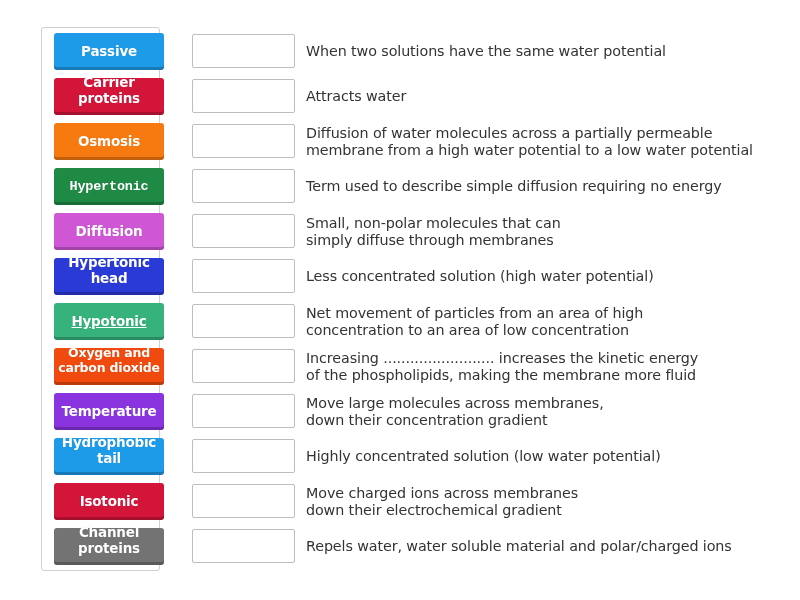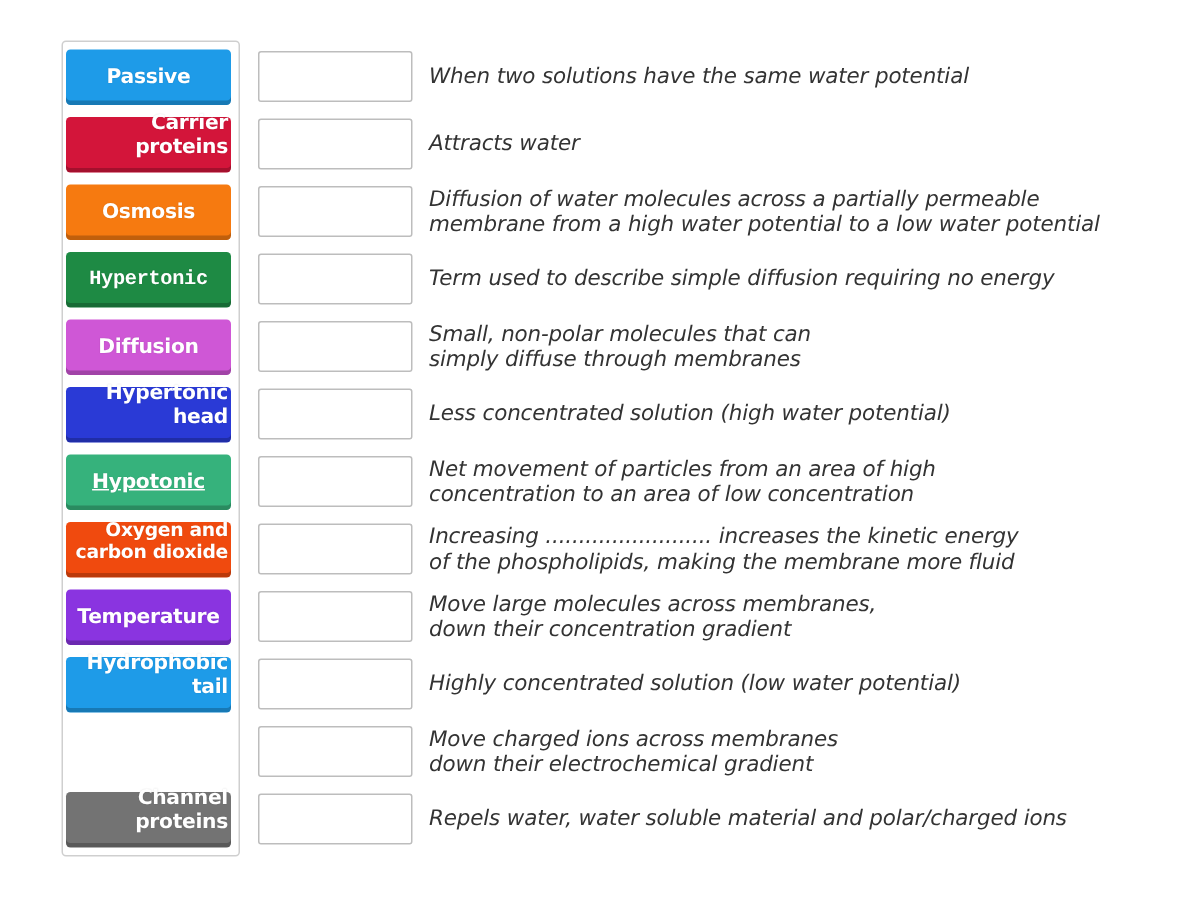--- a/index.html
+++ b/index.html
@@ -22,29 +22,29 @@
       top: 27px;
       width: 119px;
       height: 544px;
       border: 1px solid #cfcfcf;
       border-radius: 3px;
       background: #ffffff;
       box-sizing: border-box;
     }
     .tile {
       position: absolute;
-      left: 2px;
+      left: 12px;
       width: 110px;
       height: 37px;
       border-radius: 3px;
       color: #ffffff;
       font-weight: bold;
       font-size: 13.5px;
       line-height: 15px;
-      text-align: right;
+      text-align: center;
       display: flex;
       align-items: center;
       justify-content: center;
       box-sizing: border-box;
       padding: 0 2px;
       cursor: grab;
       box-shadow: inset 0 -3px 0 rgba(0,0,0,0.22);
       text-shadow: 0 0 1px rgba(0,0,0,0.15);
       letter-spacing: -0.2px;
     }
@@ -52,24 +52,23 @@
       font-size: 13.5px;
       line-height: 16px;
       padding-bottom: 14px;
     }
     .tile.small {
       font-size: 12.5px;
       line-height: 15px;
     }
     .row {
       position: absolute;
-      left: 172px;
+      left: 192px;
       width: 600px;
       height: 37px;
-      font-style: italic;
     }
     .drop-box {
       position: absolute;
       left: 0;
       top: 1px;
       width: 103px;
       height: 34px;
       border: 1px solid #bdbdbd;
       border-radius: 2px;
       background: #ffffff;
@@ -99,20 +98,21 @@
     <div class="tile" style="top: 5px; background: rgb(30, 155, 232);">Passive</div>
     <div class="tile two-line" style="top: 50px; background: rgb(211, 21, 58);">Carrier proteins</div>
     <div class="tile" style="top: 95px; background: rgb(246, 122, 16);">Osmosis</div>
     <div class="tile" style="top: 140px; background: rgb(30, 138, 68); font-family: Liberation Mono, monospace;">Hypertonic</div>
     <div class="tile" style="top: 185px; background: rgb(207, 87, 214);">Diffusion</div>
     <div class="tile two-line" style="top: 230px; background: rgb(42, 58, 214);">Hypertonic head</div>
     <div class="tile" style="top: 275px; background: rgb(54, 178, 124); text-decoration: underline;">Hypotonic</div>
     <div class="tile two-line small" style="top: 320px; background: rgb(240, 74, 14);">Oxygen and carbon dioxide</div>
     <div class="tile" style="top: 365px; background: rgb(138, 52, 224);">Temperature</div>
     <div class="tile two-line" style="top: 410px; background: rgb(30, 155, 232);">Hydrophobic tail</div>
+    <div class="tile" style="top: 455px; background: rgb(211, 21, 58);">Isotonic</div>
     <div class="tile two-line" style="top: 500px; background: #737373;">Channel proteins</div>
   </div>
 
   <div class="row" style="top:33px">
     <div class="drop-box"></div>
     <div class="definition">When two solutions have the same water potential</div>
   </div>
   <div class="row" style="top:78px">
     <div class="drop-box"></div>
     <div class="definition">Attracts water</div>

